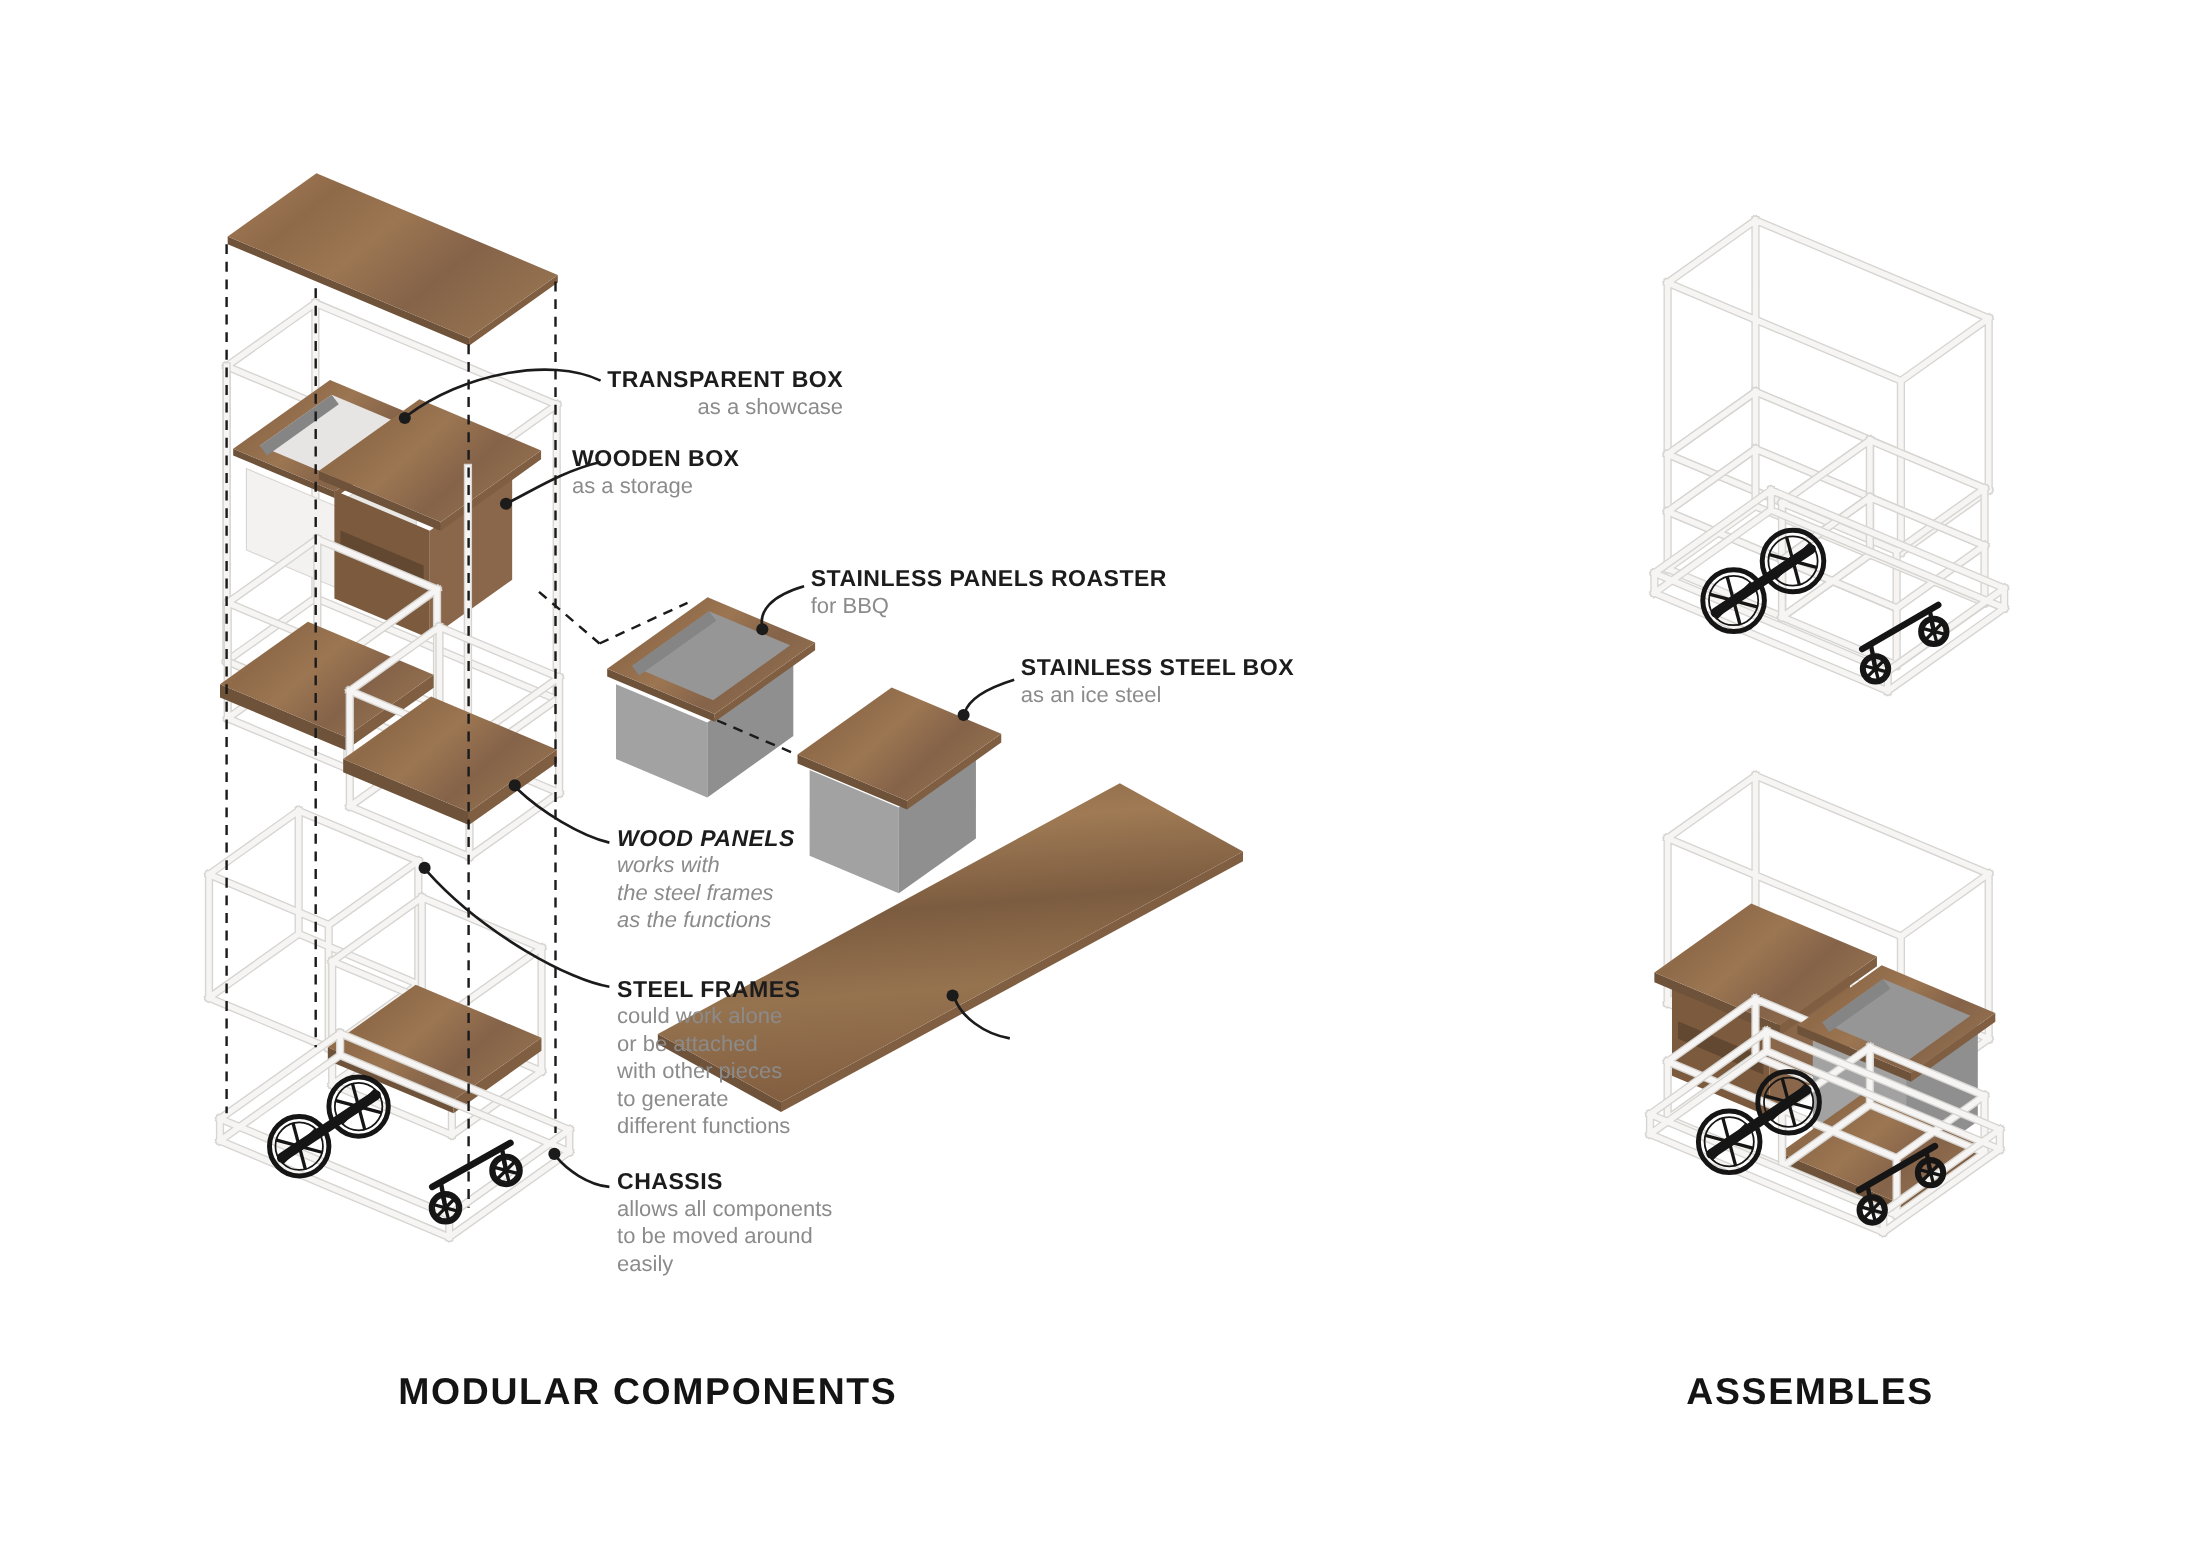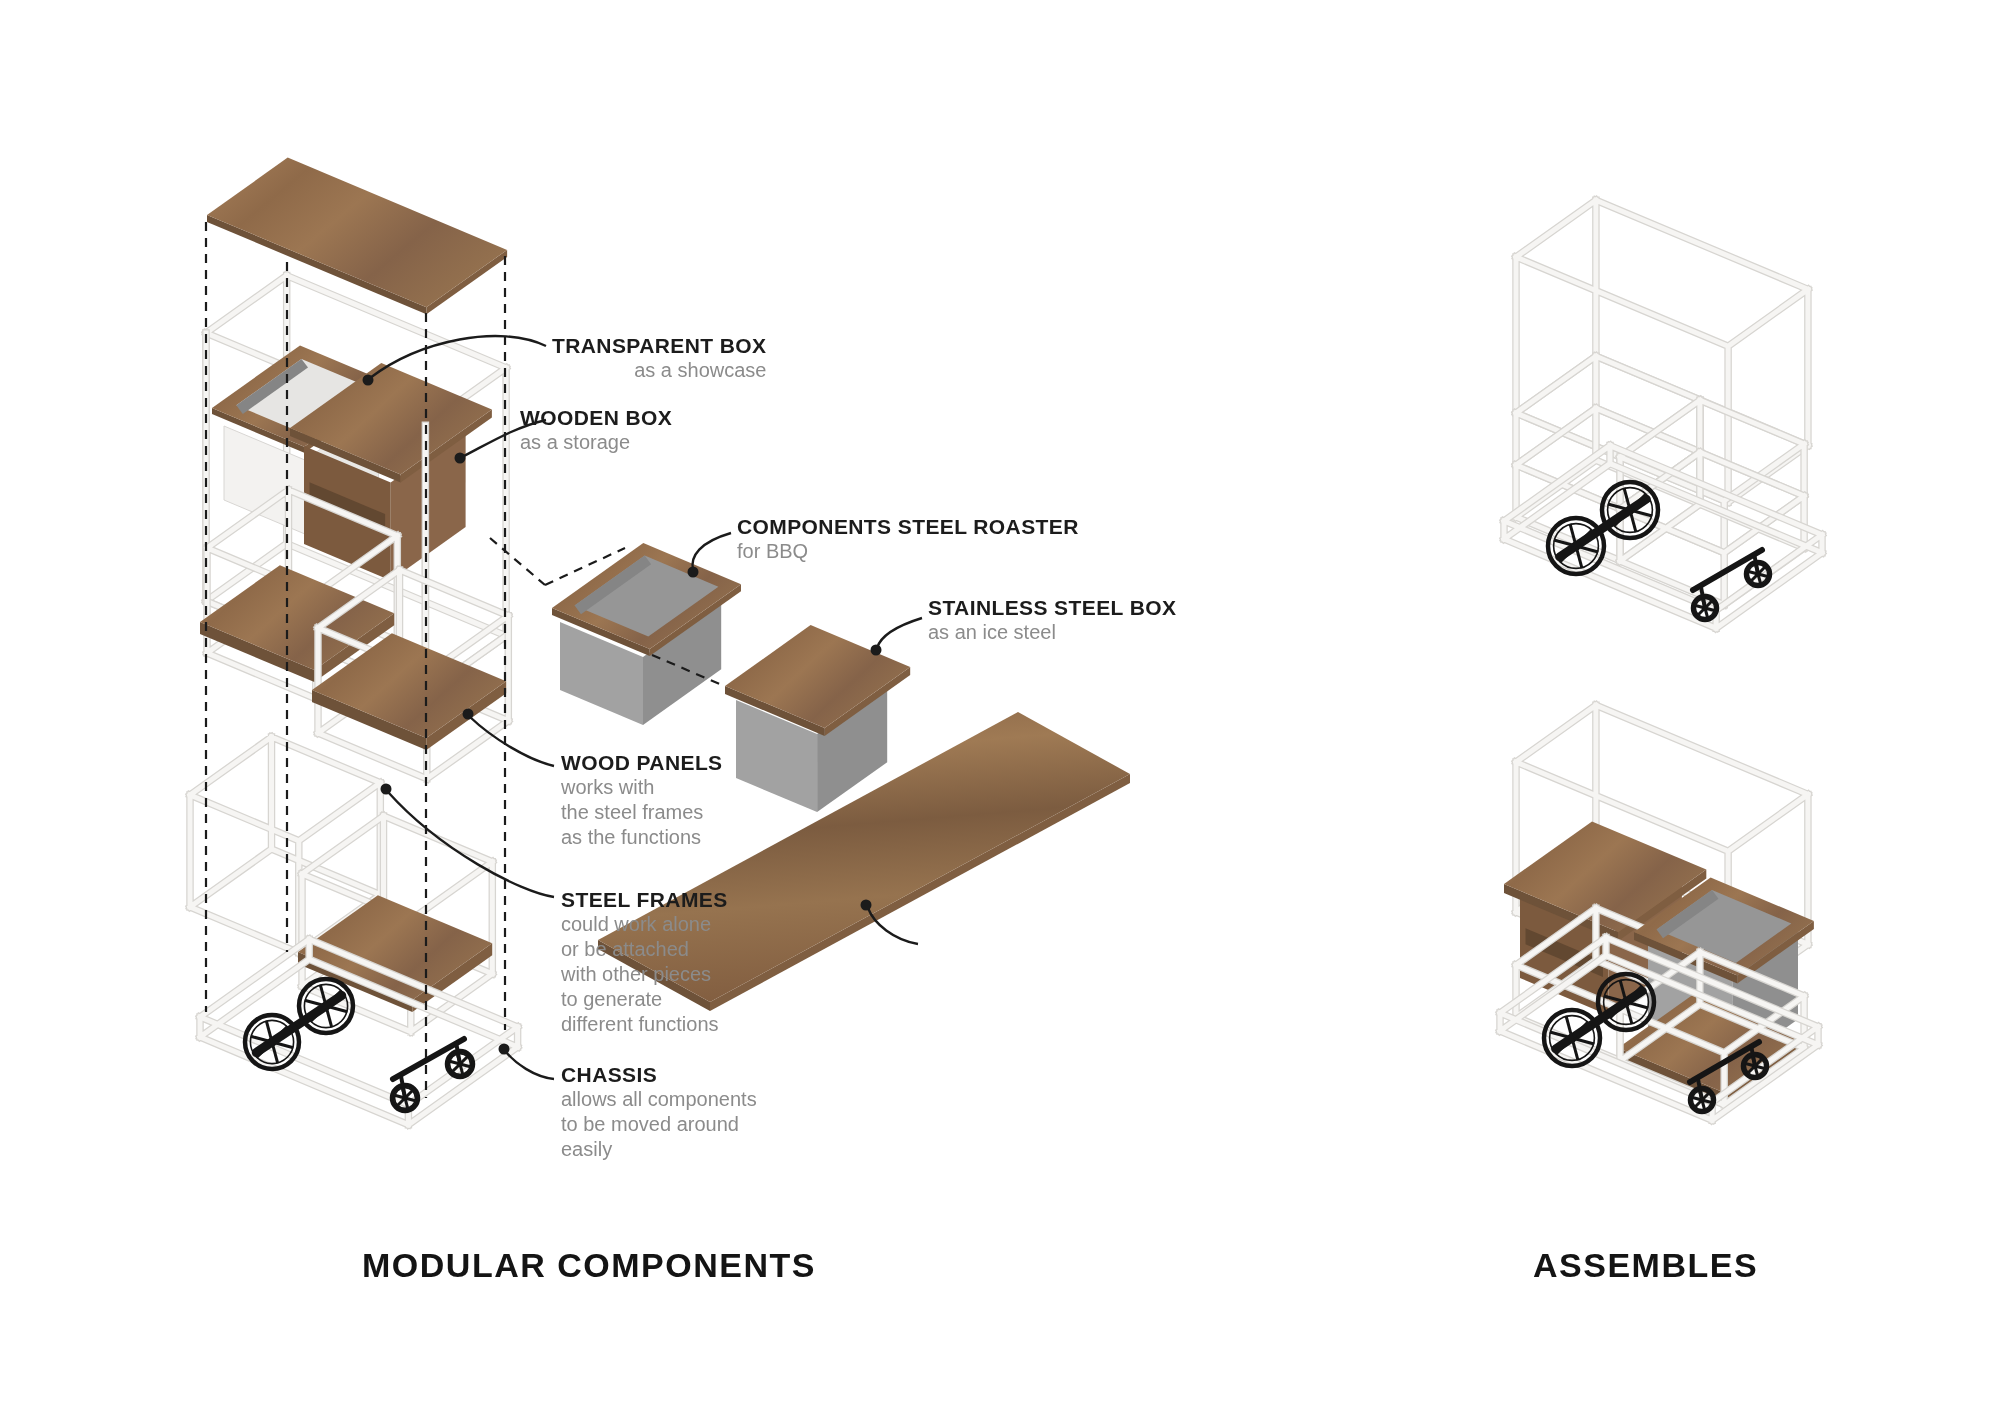--- a/index.html
+++ b/index.html
@@ -356,32 +356,32 @@
         <div>as a showcase</div>
       </div>
   </div>
   <div class="lbl" style="left:520px;top:406px;">
     <span class="t">WOODEN BOX</span>
     <div class="d">
         <div>as a storage</div>
       </div>
   </div>
   <div class="lbl" style="left:737px;top:515px;">
-    <span class="t">COMPONENTS STEEL ROASTER</span>
+    <span class="t">STAINLESS PANELS ROASTER</span>
     <div class="d">
         <div>for BBQ</div>
       </div>
   </div>
   <div class="lbl" style="left:928px;top:596px;">
     <span class="t">STAINLESS STEEL BOX</span>
     <div class="d">
         <div>as an ice steel</div>
       </div>
   </div>
-  <div class="lbl" style="left:561px;top:751px;">
+  <div class="lbl" style="left:561px;top:751px;font-style:italic;">
     <span class="t">WOOD PANELS</span>
     <div class="d">
         <div>works with</div>
         <div>the steel frames</div>
         <div>as the functions</div>
       </div>
   </div>
   <div class="lbl" style="left:561px;top:888px;">
     <span class="t">STEEL FRAMES</span>
     <div class="d">

